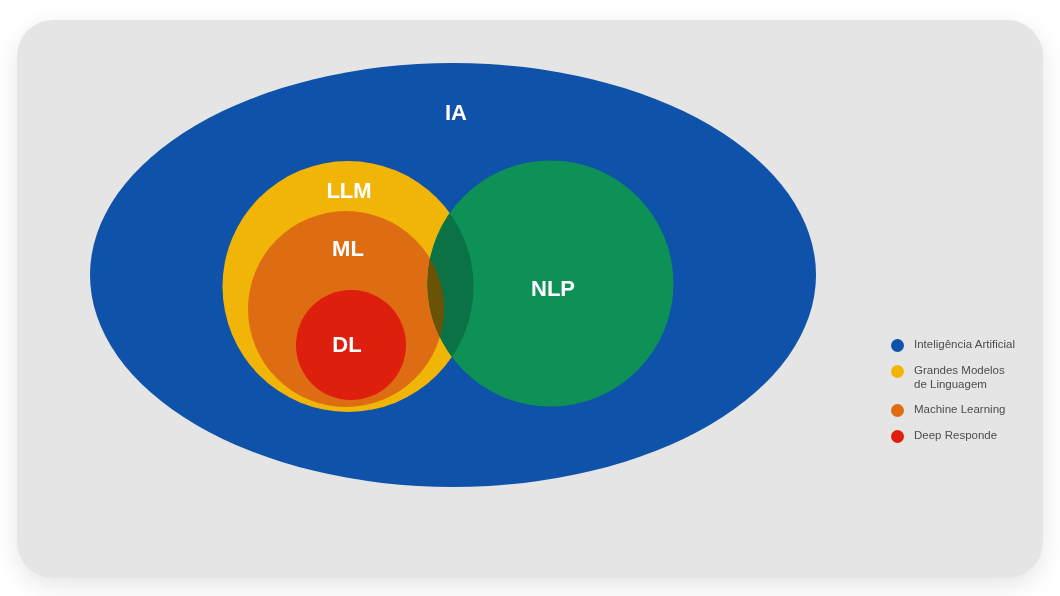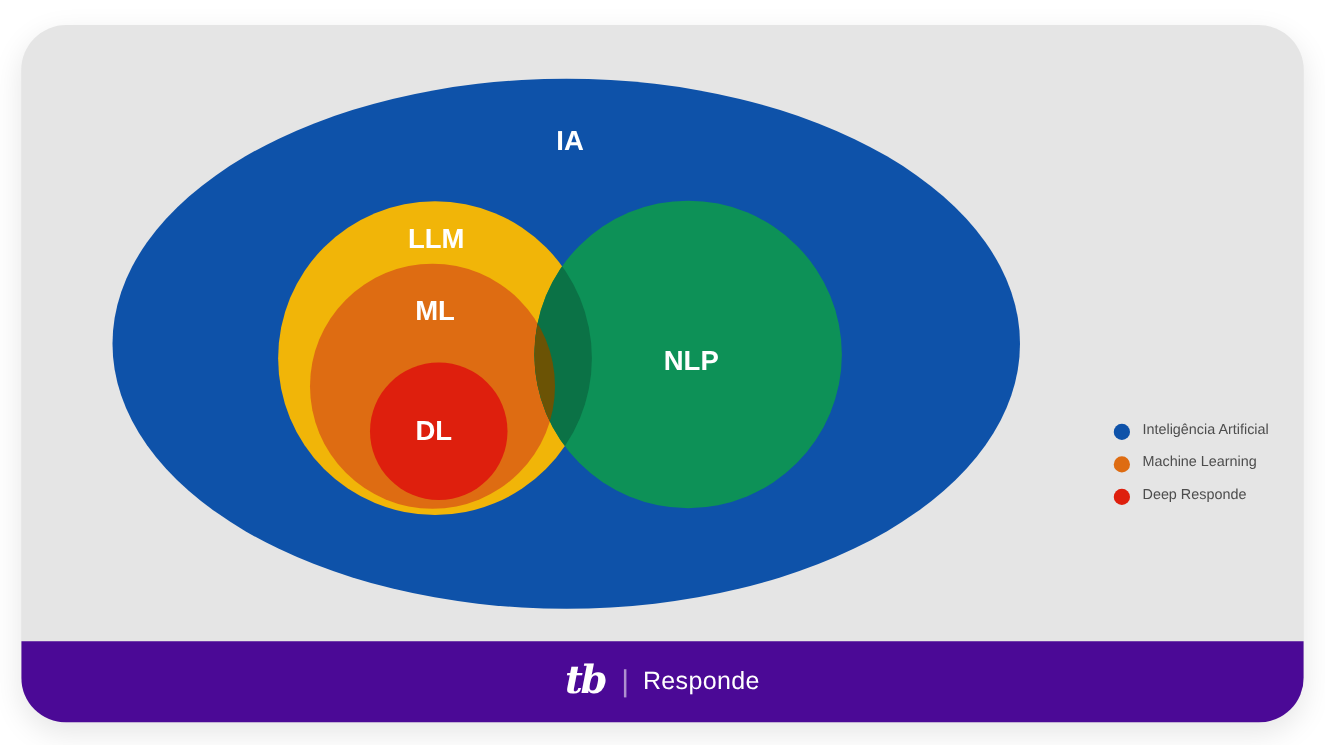--- a/index.html
+++ b/index.html
@@ -141,34 +141,36 @@
 
   <div class="legend">
     <div class="legend-item">
       <span class="legend-dot" style="background: rgb(14, 82, 169);"></span>
       <span class="legend-label">
         <span class="legend-line">Inteligência Artificial</span>
 
       </span>
     </div>
     <div class="legend-item">
+      <span class="legend-dot" style="background: rgb(241, 181, 8);"></span>
+      <span class="legend-label">
+        <span class="legend-line">Grandes Modelos</span>
+        <span class="legend-line">de Linguagem</span>
+      </span>
+    </div>
+    <div class="legend-item">
       <span class="legend-dot" style="background: rgb(222, 108, 18);"></span>
       <span class="legend-label">
         <span class="legend-line">Machine Learning</span>
 
       </span>
     </div>
     <div class="legend-item">
       <span class="legend-dot" style="background: rgb(222, 31, 13);"></span>
       <span class="legend-label">
         <span class="legend-line">Deep Responde</span>
 
       </span>
     </div>
   </div>
 
-  <div class="footer" style="background: rgb(75, 9, 150);">
-    <span class="tb-logo">tb</span>
-    <span class="footer-sep">|</span>
-    <span class="footer-title">Responde</span>
-  </div>
 
 </div>
 
 </body></html>

